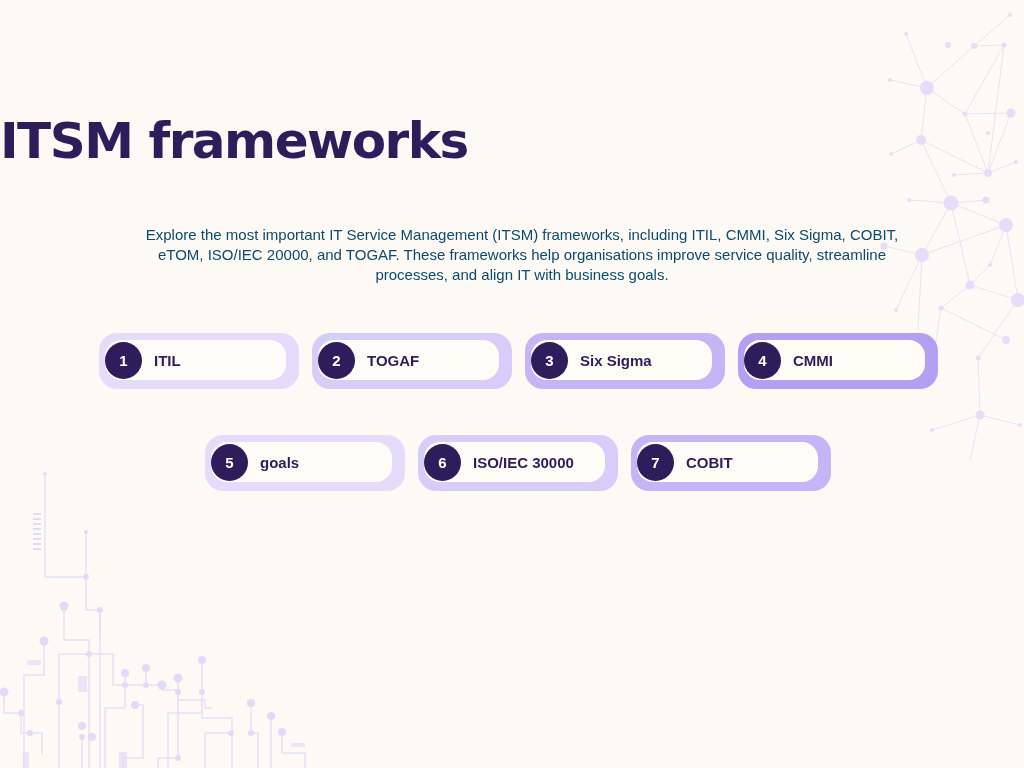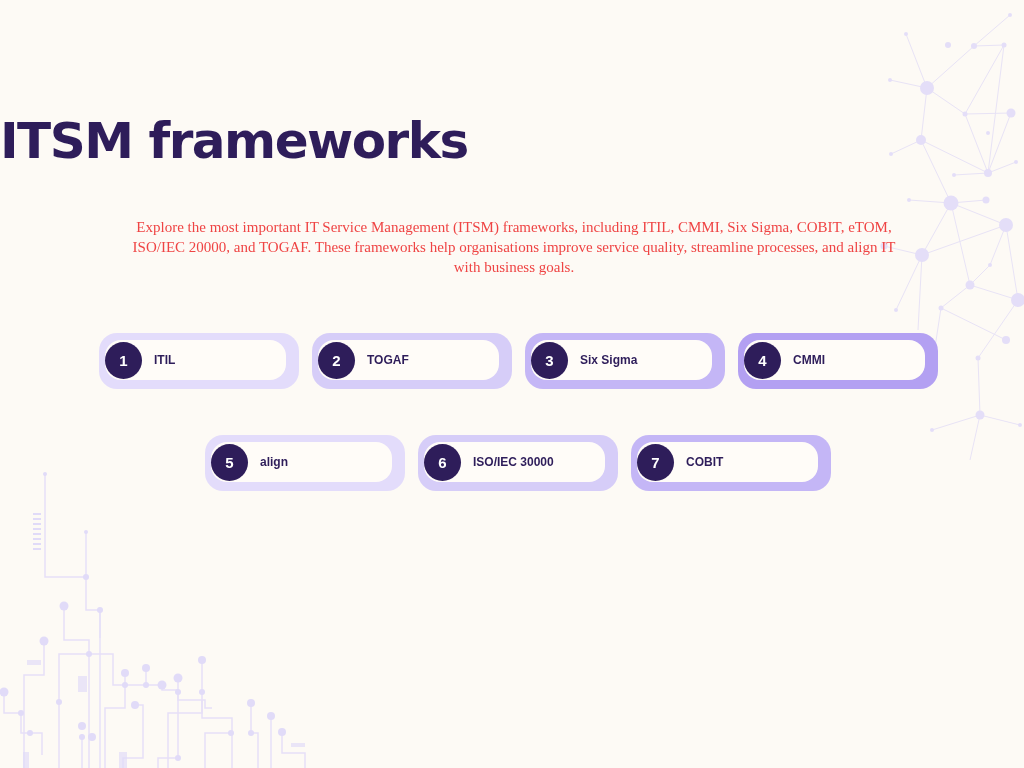--- a/index.html
+++ b/index.html
@@ -10,39 +10,39 @@
     color: #2e1d5a;
   }
   .deco { position: absolute; pointer-events: none; }
   .title {
     position: absolute; left: 0; top: 112px; width: 1024px; text-align: left;
     font-family: "DejaVu Sans", sans-serif; font-weight: bold;
     font-size: 50px; letter-spacing: -1.5px; color: #2e1d5a; margin: 0;
   }
   .desc {
     position: absolute; left: 130px; top: 215px; width: 764px; text-align: center;
-    font-family: Liberation Serif, serif; font-size: 15px; line-height: 20px;
-    color: #ef4444; margin: 2px;
+    font-family: Liberation Sans, sans-serif; font-size: 15px; line-height: 20px;
+    color: #0c4a6e; margin: 10px;
   }
   .pill {
     position: absolute; width: 200px; height: 56px; border-radius: 18px;
     box-sizing: border-box; padding: 7px 13px 9px 6px;
     cursor: pointer;
   }
   .pill-inner {
     width: 100%; height: 100%; background: #fffcf8; border-radius: 16px;
     display: flex; align-items: center; position: relative;
   }
   .num {
     width: 37px; height: 37px; border-radius: 50%; background: #2e1d5a; color: #fff;
     display: flex; align-items: center; justify-content: center;
     font-weight: bold; font-size: 15px; margin-left: 0; flex-shrink: 0;
   }
   .label {
-    margin-left: 12px; font-weight: bold; font-size: 12px; color: #2e1d5a; white-space: nowrap;
+    margin-left: 12px; font-weight: bold; font-size: 15px; color: #2e1d5a; white-space: nowrap;
   }
 </style>
 </head>
 <body>
 
 <svg class="deco" width="160" height="460" style="left:870px;top:0;" viewBox="0 0 160 460">
   <g stroke="#e8e3f6" stroke-width="1" fill="none">
     <line x1="57" y1="88" x2="104" y2="46"></line>
       <line x1="104" y1="46" x2="134" y2="45"></line>
     <line x1="104" y1="46" x2="140" y2="15"></line>
@@ -214,21 +214,21 @@
 <div class="pill" style="left:738px;top:333px;background:#b3a0f2;">
   <div class="pill-inner">
     <div class="num">4</div>
     <span class="label">CMMI</span>
   </div>
 </div>
 
 <div class="pill" style="left:205px;top:435px;background:#e3dcfb;">
   <div class="pill-inner">
     <div class="num">5</div>
-    <span class="label">align</span>
+    <span class="label">goals</span>
   </div>
 </div>
 <div class="pill" style="left:418px;top:435px;background:#d6cdf8;">
   <div class="pill-inner">
     <div class="num">6</div>
     <span class="label">ISO/IEC 30000</span>
   </div>
 </div>
 <div class="pill" style="left:631px;top:435px;background:#c4b6f6;">
   <div class="pill-inner">

